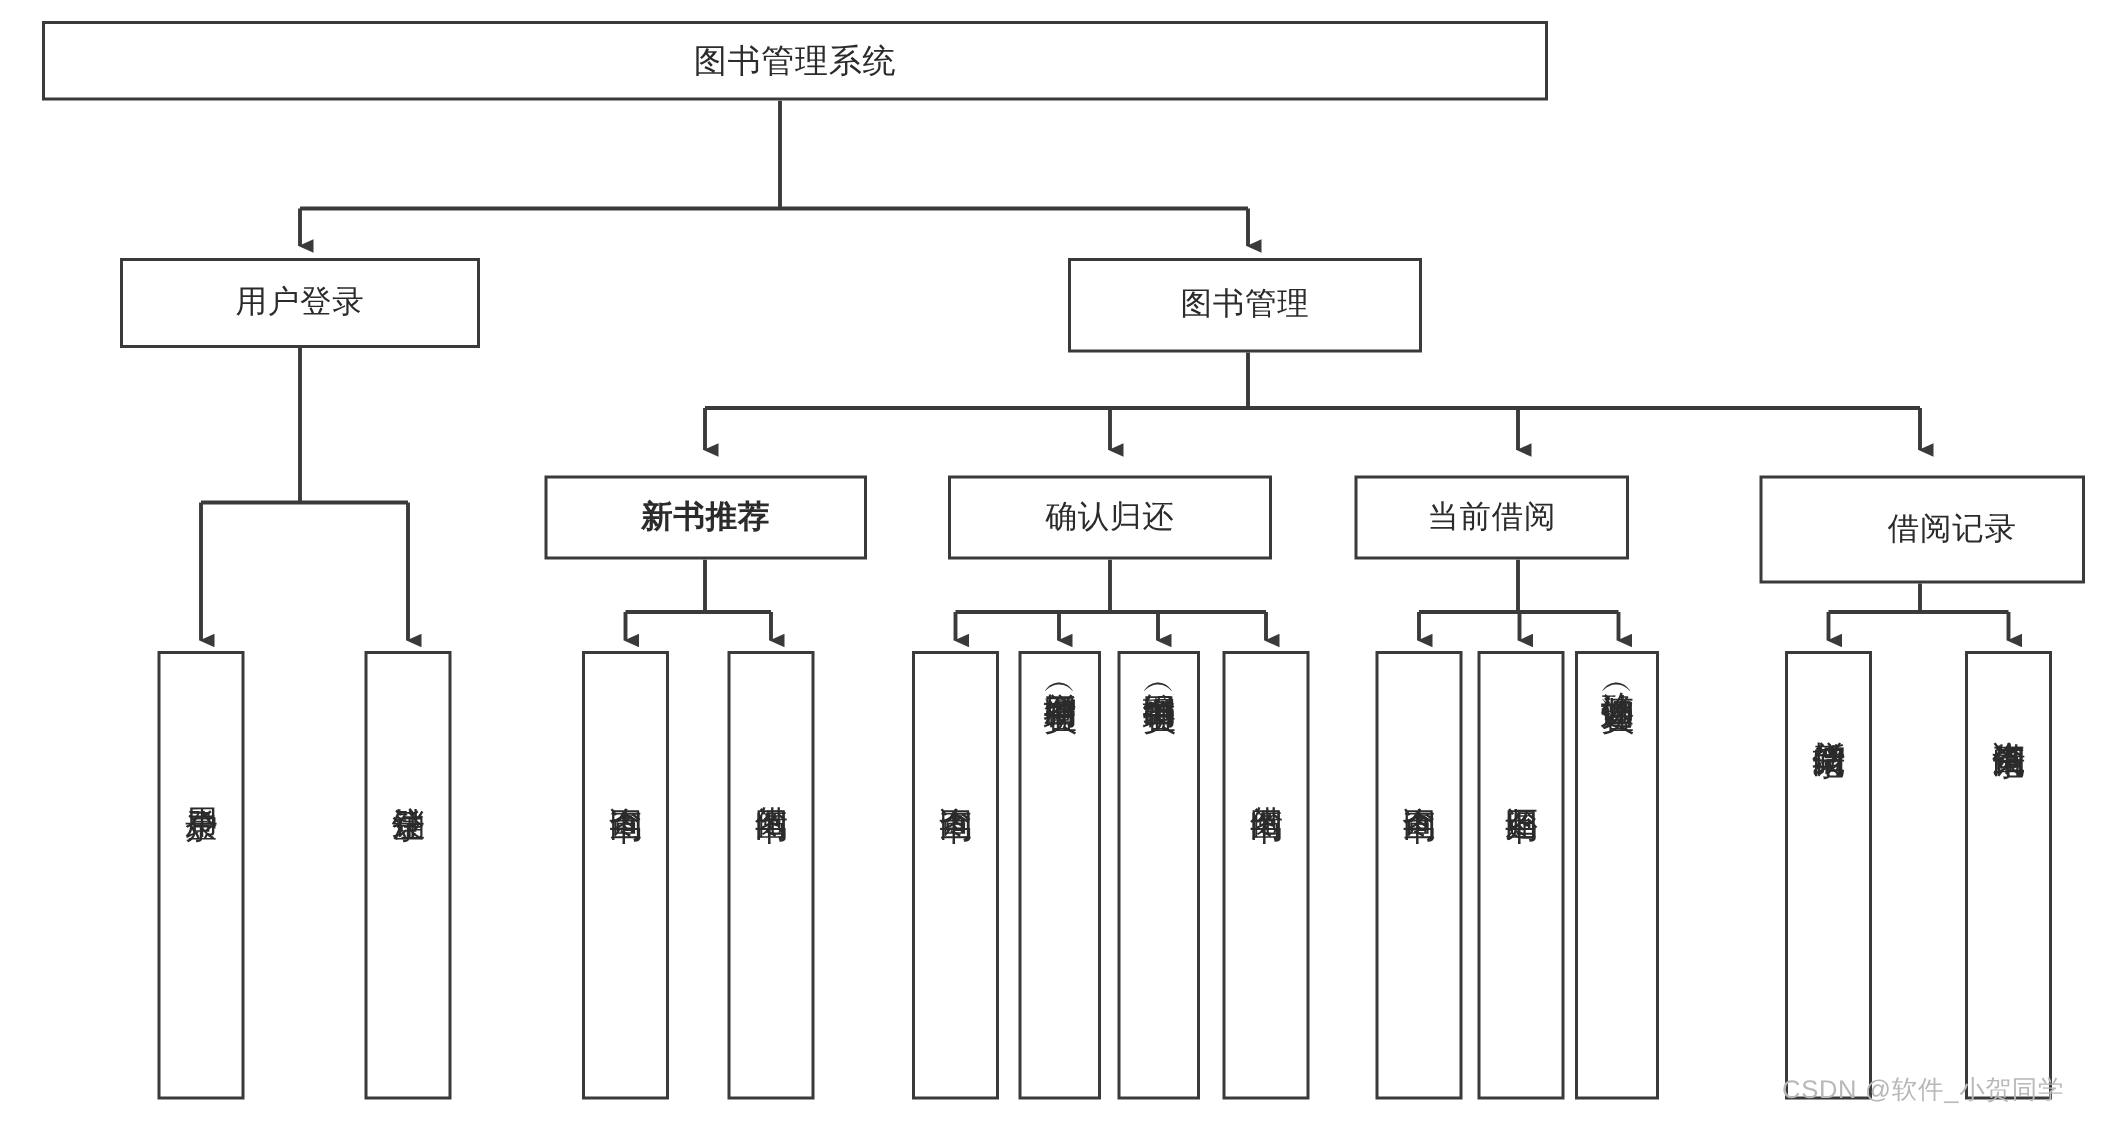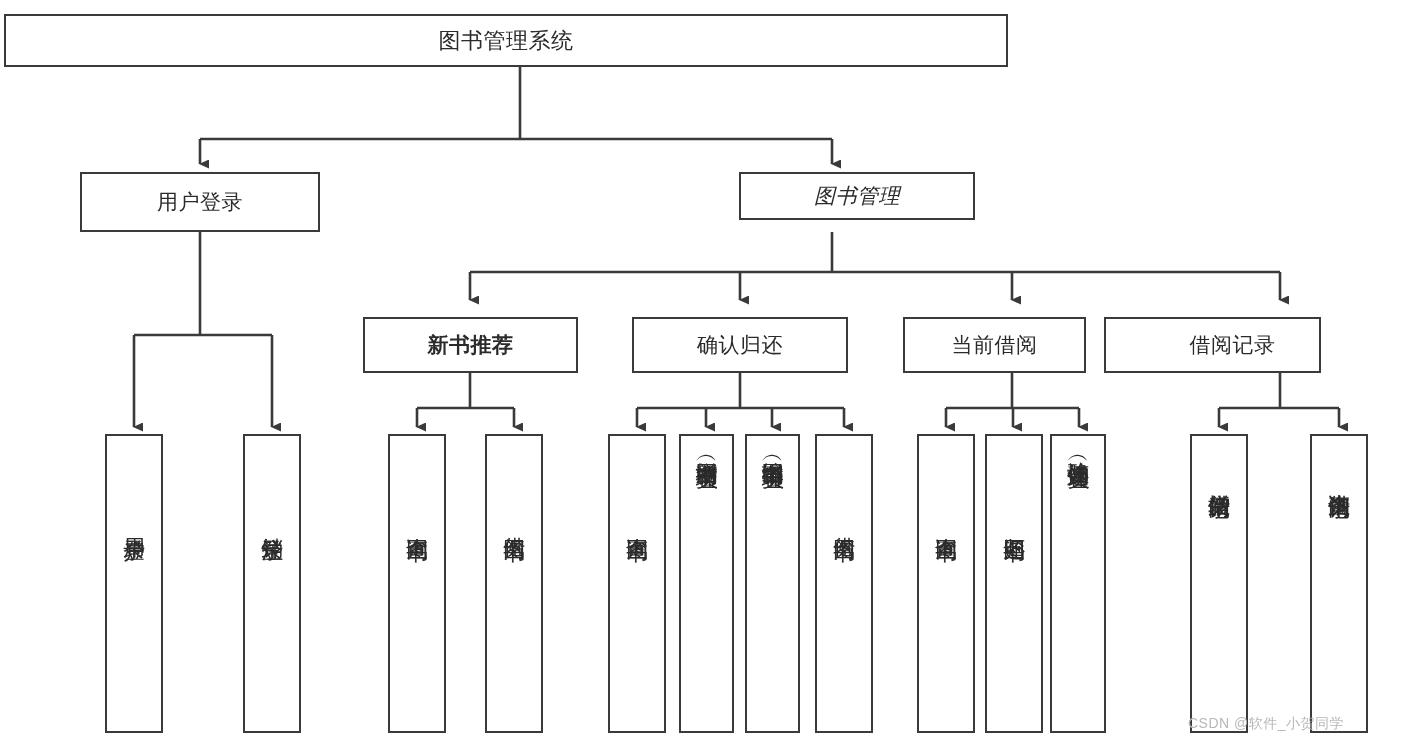--- a/index.html
+++ b/index.html
@@ -60,21 +60,21 @@
     text-orientation: upright;
     font-size: 22px;
     line-height: 1.12;
     letter-spacing: 1px;
     white-space: nowrap;
   }
   .watermark {
     position: absolute;
     left: 1188px;
     top: 715px;
-    font-size: 14px;
+    font-size: 17px;
     color: #b8b8b8;
     white-space: nowrap;
     letter-spacing: 0.5px;
   }
 </style>
 </head>
 <body>
 
 <div id="canvas">
 
@@ -121,41 +121,41 @@
       <path d="M1013,408 L1013,427" marker-end="url(#arrow)"></path>
       <path d="M1079,408 L1079,427" marker-end="url(#arrow)"></path>
 
       <path d="M1280,373 L1280,408"></path>
       <path d="M1219,408 L1339,408"></path>
       <path d="M1219,408 L1219,427" marker-end="url(#arrow)"></path>
       <path d="M1339,408 L1339,427" marker-end="url(#arrow)"></path>
     </g>
   </svg>
 
-  <div class="node horiz root" style="left:4px; top:14px; width:1004px; height:53px;">
+  <div class="node horiz root" style="left:28px; top:14px; width:1004px; height:53px;">
     <span class="label">图书管理系统</span>
   </div>
 
   <div class="node horiz" style="left:80px; top:172px; width:240px; height:60px;">
     <span class="label">用户登录</span>
   </div>
-  <div class="node horiz" style="left:739px; top:172px; width:236px; height:48px;font-style:italic;">
+  <div class="node horiz" style="left:712px; top:172px; width:236px; height:63px;">
     <span class="label">图书管理</span>
   </div>
 
   <div class="node horiz" style="left:363px; top:317px; width:215px; height:56px;font-weight:bold;">
     <span class="label">新书推荐</span>
   </div>
   <div class="node horiz" style="left:632px; top:317px; width:216px; height:56px;">
     <span class="label">确认归还</span>
   </div>
   <div class="node horiz" style="left:903px; top:317px; width:183px; height:56px;">
     <span class="label">当前借阅</span>
   </div>
-  <div class="node horiz" style="left:1104px; top:317px; width:217px; height:56px;padding-left:40px;">
+  <div class="node horiz" style="left:1173px; top:317px; width:217px; height:72px;padding-left:40px;">
     <span class="label">借阅记录</span>
   </div>
 
   <div class="node vert" style="left:105px; top:434px; width:58px; height:299px; padding-top:84px;">
     <span class="label">用户登录</span>
   </div>
   <div class="node vert" style="left:243px; top:434px; width:58px; height:299px; padding-top:84px;">
     <span class="label">注销登录</span>
   </div>
 

